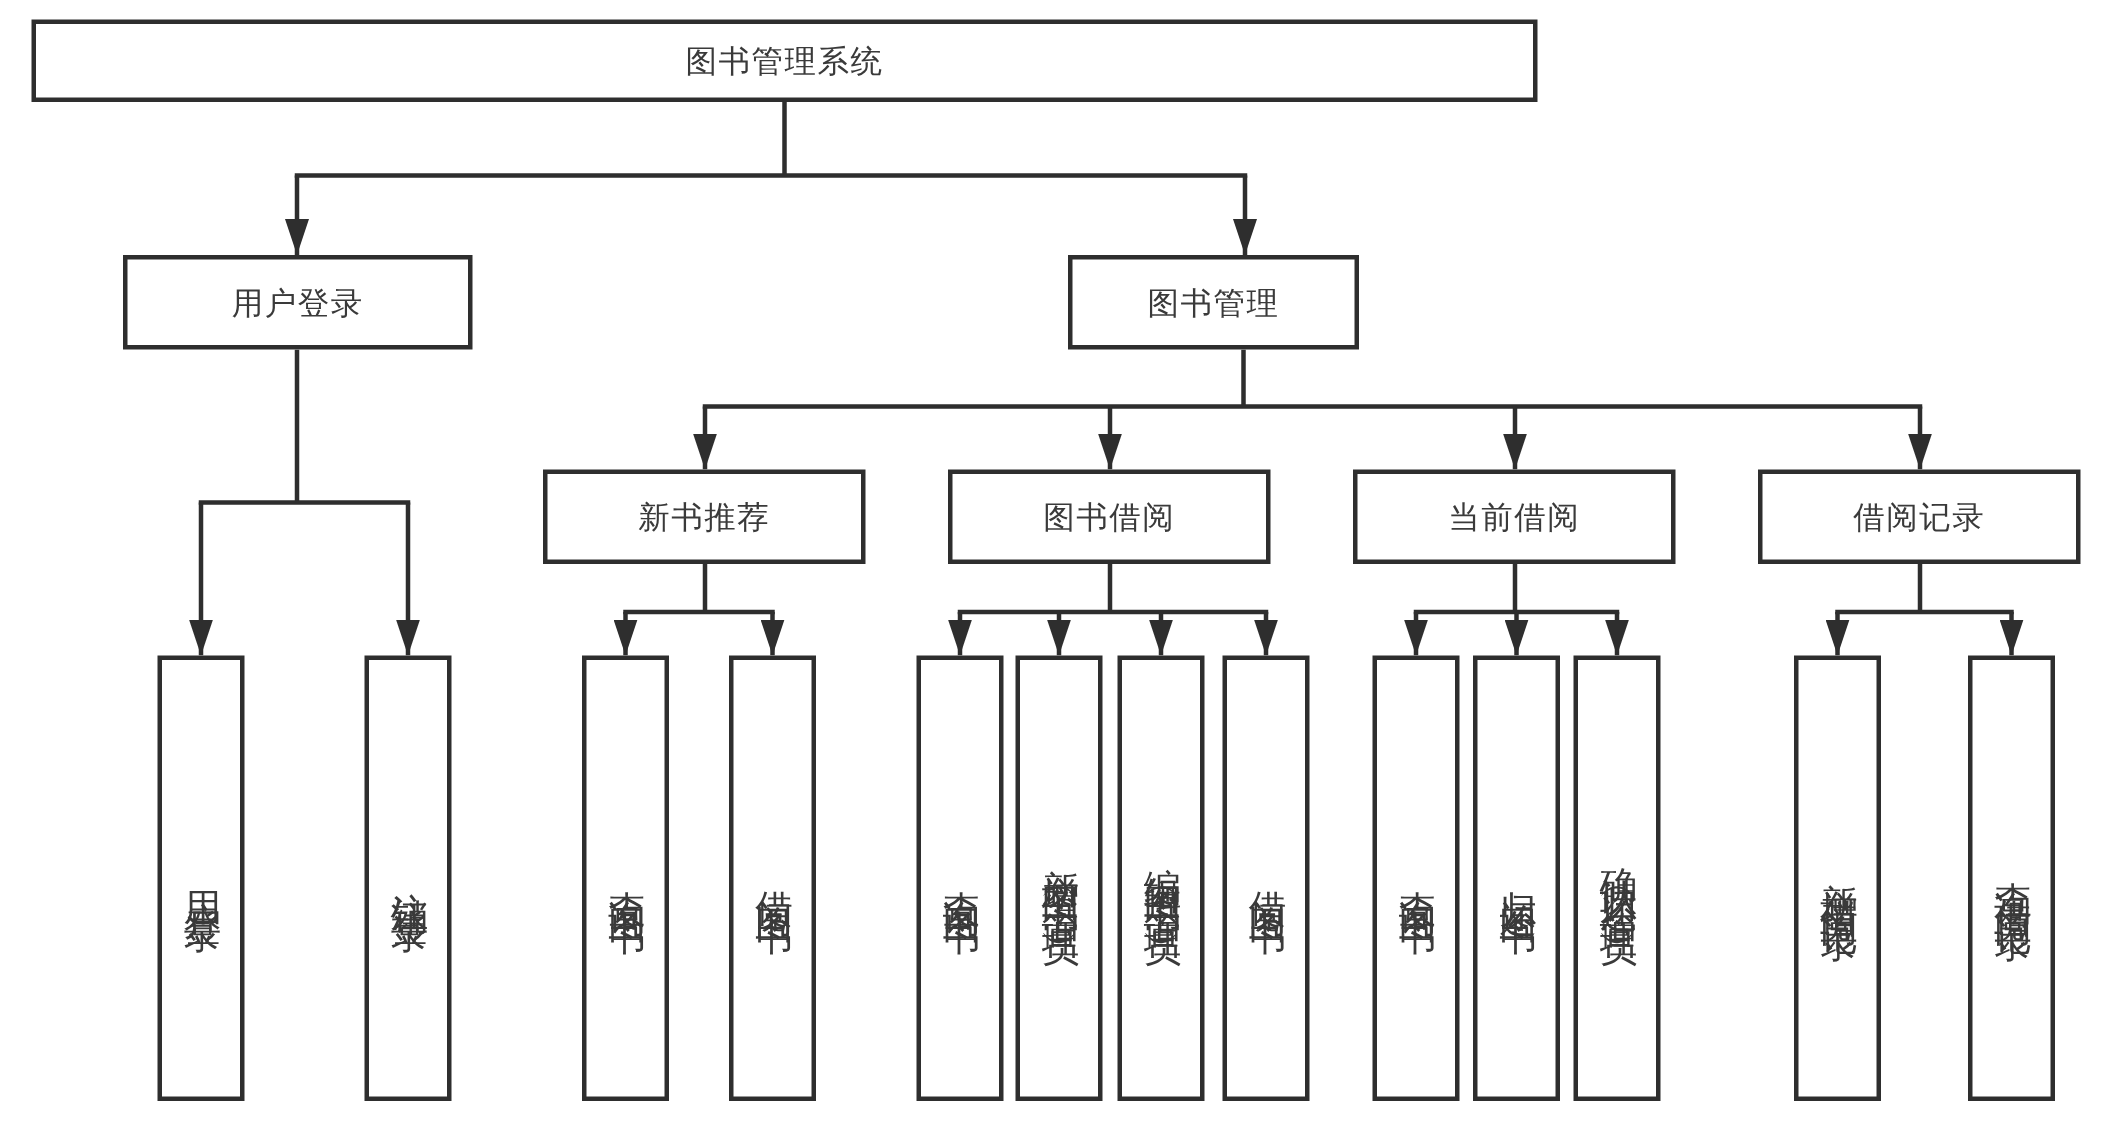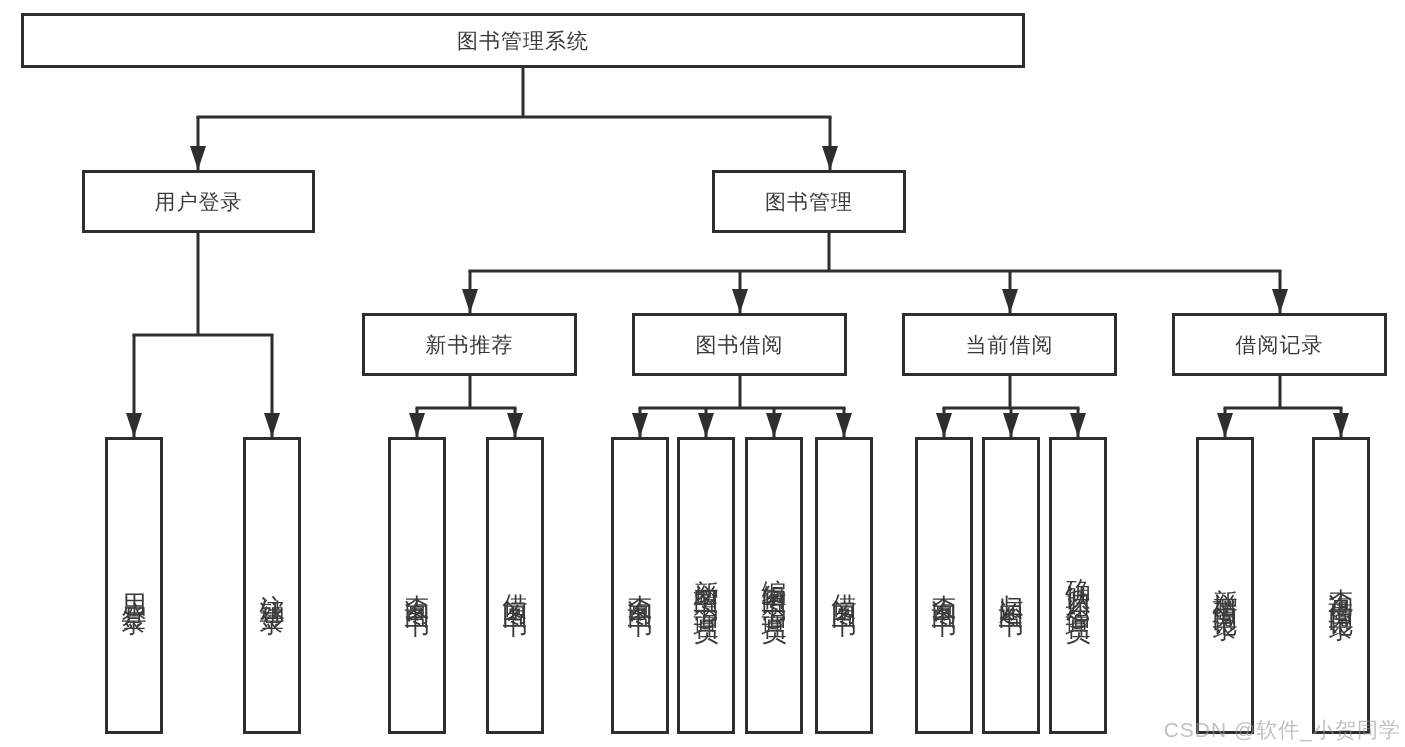--- a/index.html
+++ b/index.html
@@ -173,15 +173,14 @@
     <span>确认归还（管理员）</span>
   </div>
 
   <div class="node leaf" style="left:1196px; top:437px; width:58px; height:297px;">
     <span>新增借阅记录</span>
   </div>
   <div class="node leaf" style="left:1312px; top:437px; width:58px; height:297px;">
     <span>查询借阅记录</span>
   </div>
 
-  <div class="watermark">CSDN @软件_小贺同学</div>
 
 </div>
 
 </body></html>

